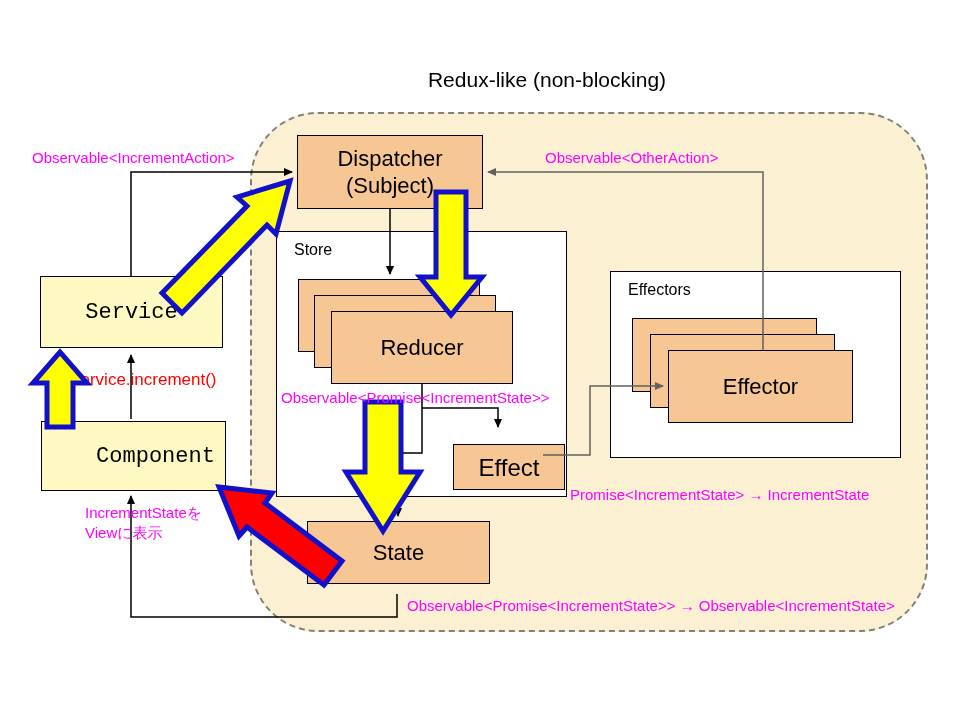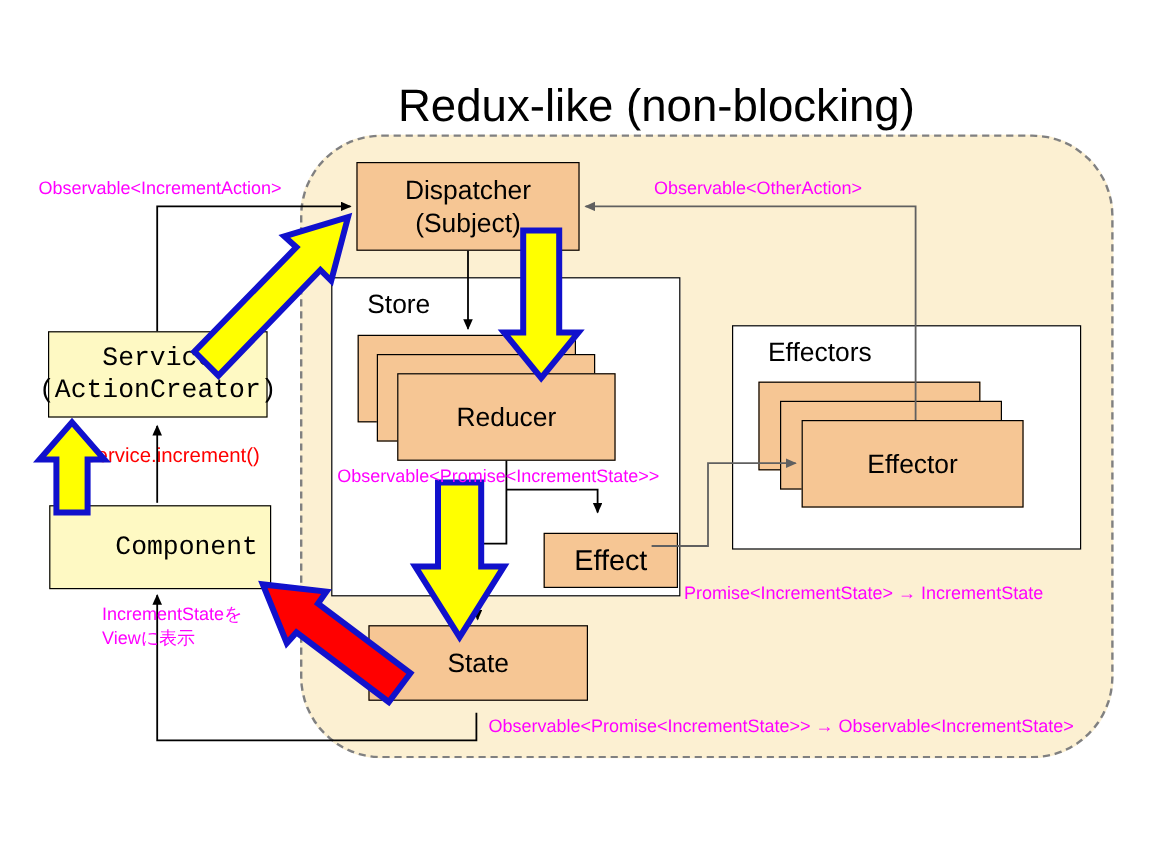--- a/index.html
+++ b/index.html
@@ -4,39 +4,39 @@
 <style>
   html,body{margin:0;padding:0;}
   body{
     width:960px;height:720px;position:relative;overflow:hidden;
     background:#ffffff;
     font-family:"Liberation Sans", sans-serif;
     color:#000;
   }
   #title{
     position:absolute;left:547px;top:68px;transform:translateX(-50%);
-    font-size:38px;white-space:nowrap;z-index:5;text-align:right;
+    font-size:21px;white-space:nowrap;z-index:5;text-align:right;
   }
   #container{
     position:absolute;left:250px;top:112px;width:678px;height:520px;
     background:#fcf0d2;border:2px dashed #808080;border-radius:68px;
     box-sizing:border-box;z-index:1;
   }
   .box{
     position:absolute;border:1.5px solid #000;box-sizing:border-box;
     display:flex;flex-direction:column;align-items:center;justify-content:center;
     text-align:center;font-size:22px;line-height:27px;z-index:10;
   }
   .orange{background:#f6c694;}
   .blue{background:#fef9c3;font-family:Liberation Mono, monospace;}
   .panel{
     position:absolute;border:1.5px solid #000;box-sizing:border-box;
     background:#ffffff;z-index:8;
   }
-  .panel-label{position:absolute;left:29px;top:9px;font-size:22px;}
+  .panel-label{position:absolute;left:17px;top:9px;font-size:16px;}
   #dispatcher{left:297px;top:135px;width:186px;height:74px;}
   #store{left:276px;top:231px;width:291px;height:266px;}
   #reducer-back{left:298px;top:279px;width:182px;height:73px;z-index:11;}
   #reducer-mid{left:314px;top:295px;width:182px;height:73px;z-index:12;}
   #reducer-front{left:331px;top:311px;width:182px;height:73px;z-index:13;}
   #effect{left:453px;top:444px;width:112px;height:46px;font-size:24px;z-index:11;}
   #effectors{left:610px;top:271px;width:291px;height:187px;}
   #effector-back{left:632px;top:318px;width:185px;height:74px;z-index:11;}
   #effector-mid{left:650px;top:334px;width:185px;height:74px;z-index:12;}
   #effector-front{left:668px;top:350px;width:185px;height:73px;z-index:13;}
@@ -93,21 +93,20 @@
 <div id="effector-front" class="box orange">
   <span>Effector</span>
 </div>
 
 <div id="state" class="box orange">
   <span>State</span>
 </div>
 
 <div id="service" class="box blue">
   <span>Service</span>
-  <span>(ActionCreator)</span>
 </div>
 
 <div id="component" class="box blue">
   <span>Component</span>
 </div>
 
 <svg id="connectors" width="960" height="720" viewBox="0 0 960 720">
   <defs>
     <marker id="ah-black" markerUnits="userSpaceOnUse" markerWidth="10" markerHeight="9" refX="8" refY="4" orient="auto">
       <path d="M0,0 L9,4 L0,8 Z" fill="#000000"></path>

